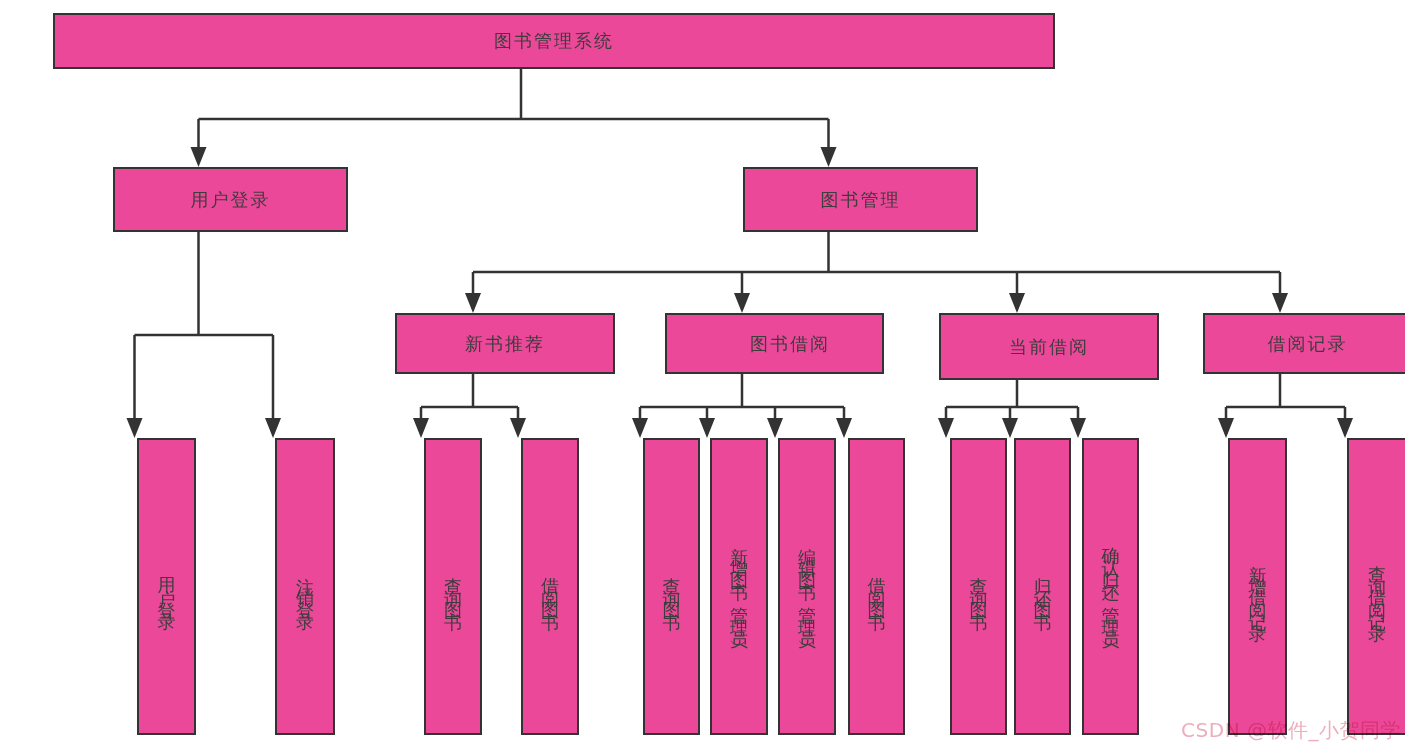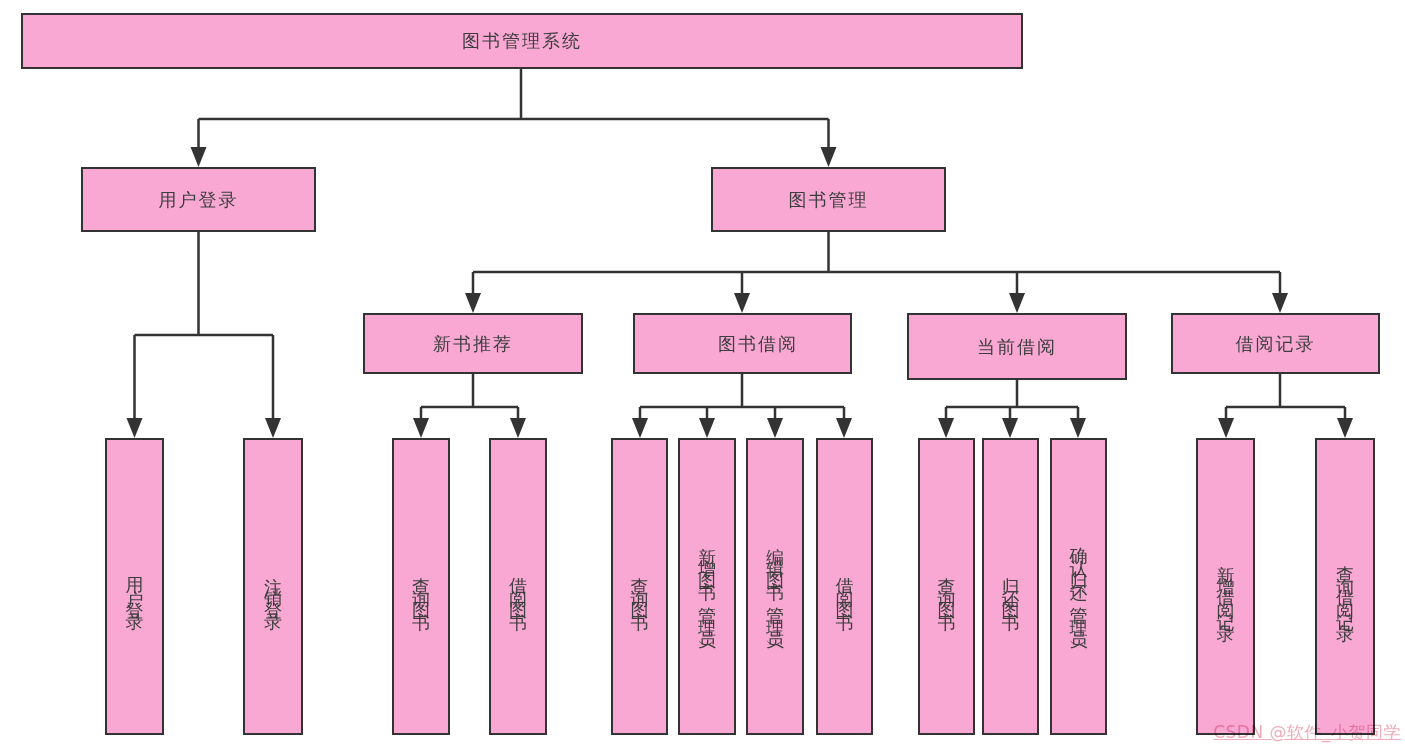--- a/index.html
+++ b/index.html
@@ -11,40 +11,40 @@
   }
   *{margin:0;padding:0;box-sizing:border-box;}
   html,body{width:1405px;height:747px;overflow:hidden;background:var(--background);}
   body{font-family:"DejaVu Sans","Liberation Sans",sans-serif;color:var(--text);}
   .stage{position:relative;width:1405px;height:747px;background:var(--background);}
   .connectors{position:absolute;left:0;top:0;z-index:1;color:var(--line);}
   .connectors path{stroke:currentColor;stroke-width:2.5;fill:none;}
   .connectors polygon{fill:currentColor;stroke:none;}
   .box{
     position:absolute;z-index:2;
-    background:#f9a8d4;
+    background:#ec4899;
     border:2.5px solid var(--box-border);
     display:flex;align-items:center;justify-content:center;
     font-size:18px;letter-spacing:2px;color:var(--text);
     white-space:nowrap;
+    margin-left:32px;
   }
   .leaf{
     writing-mode:vertical-rl;
     text-orientation:mixed;
     letter-spacing:12px;
     line-height:1;
     font-size:18px;
   }
   .watermark{
     position:absolute;right:4px;bottom:3px;z-index:5;
-    font-size:17px;letter-spacing:0.5px;
+    font-size:20px;letter-spacing:0.5px;
     color:var(--watermark);
     mix-blend-mode:multiply;
     white-space:nowrap;
-    text-decoration:underline;
   }
 </style>
 </head>
 <body>
 
 <div class="stage">
 
   <svg class="connectors" width="1405" height="747" aria-hidden="true">
 
     <path d="M521 69 V119 M198.5 119 H828.5 M198.5 119 V150 M828.5 119 V150"></path>

